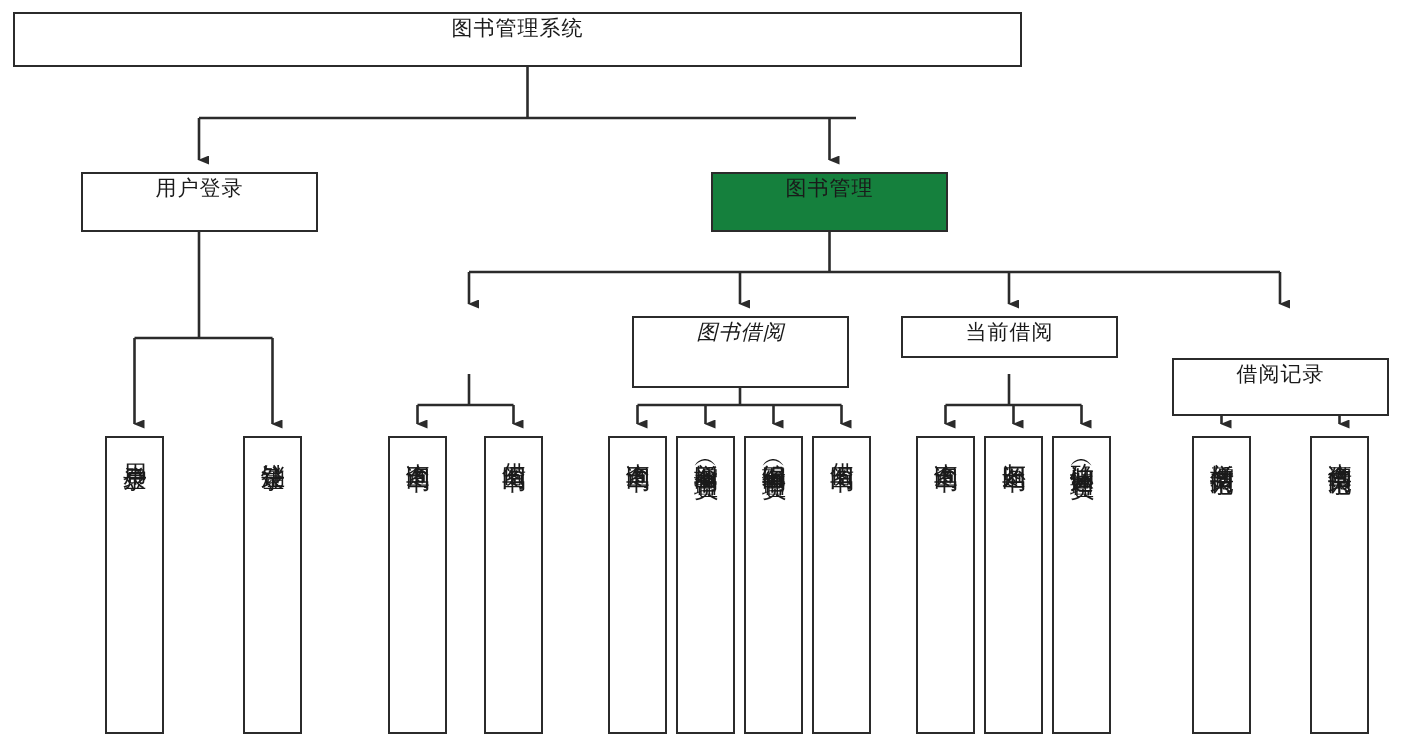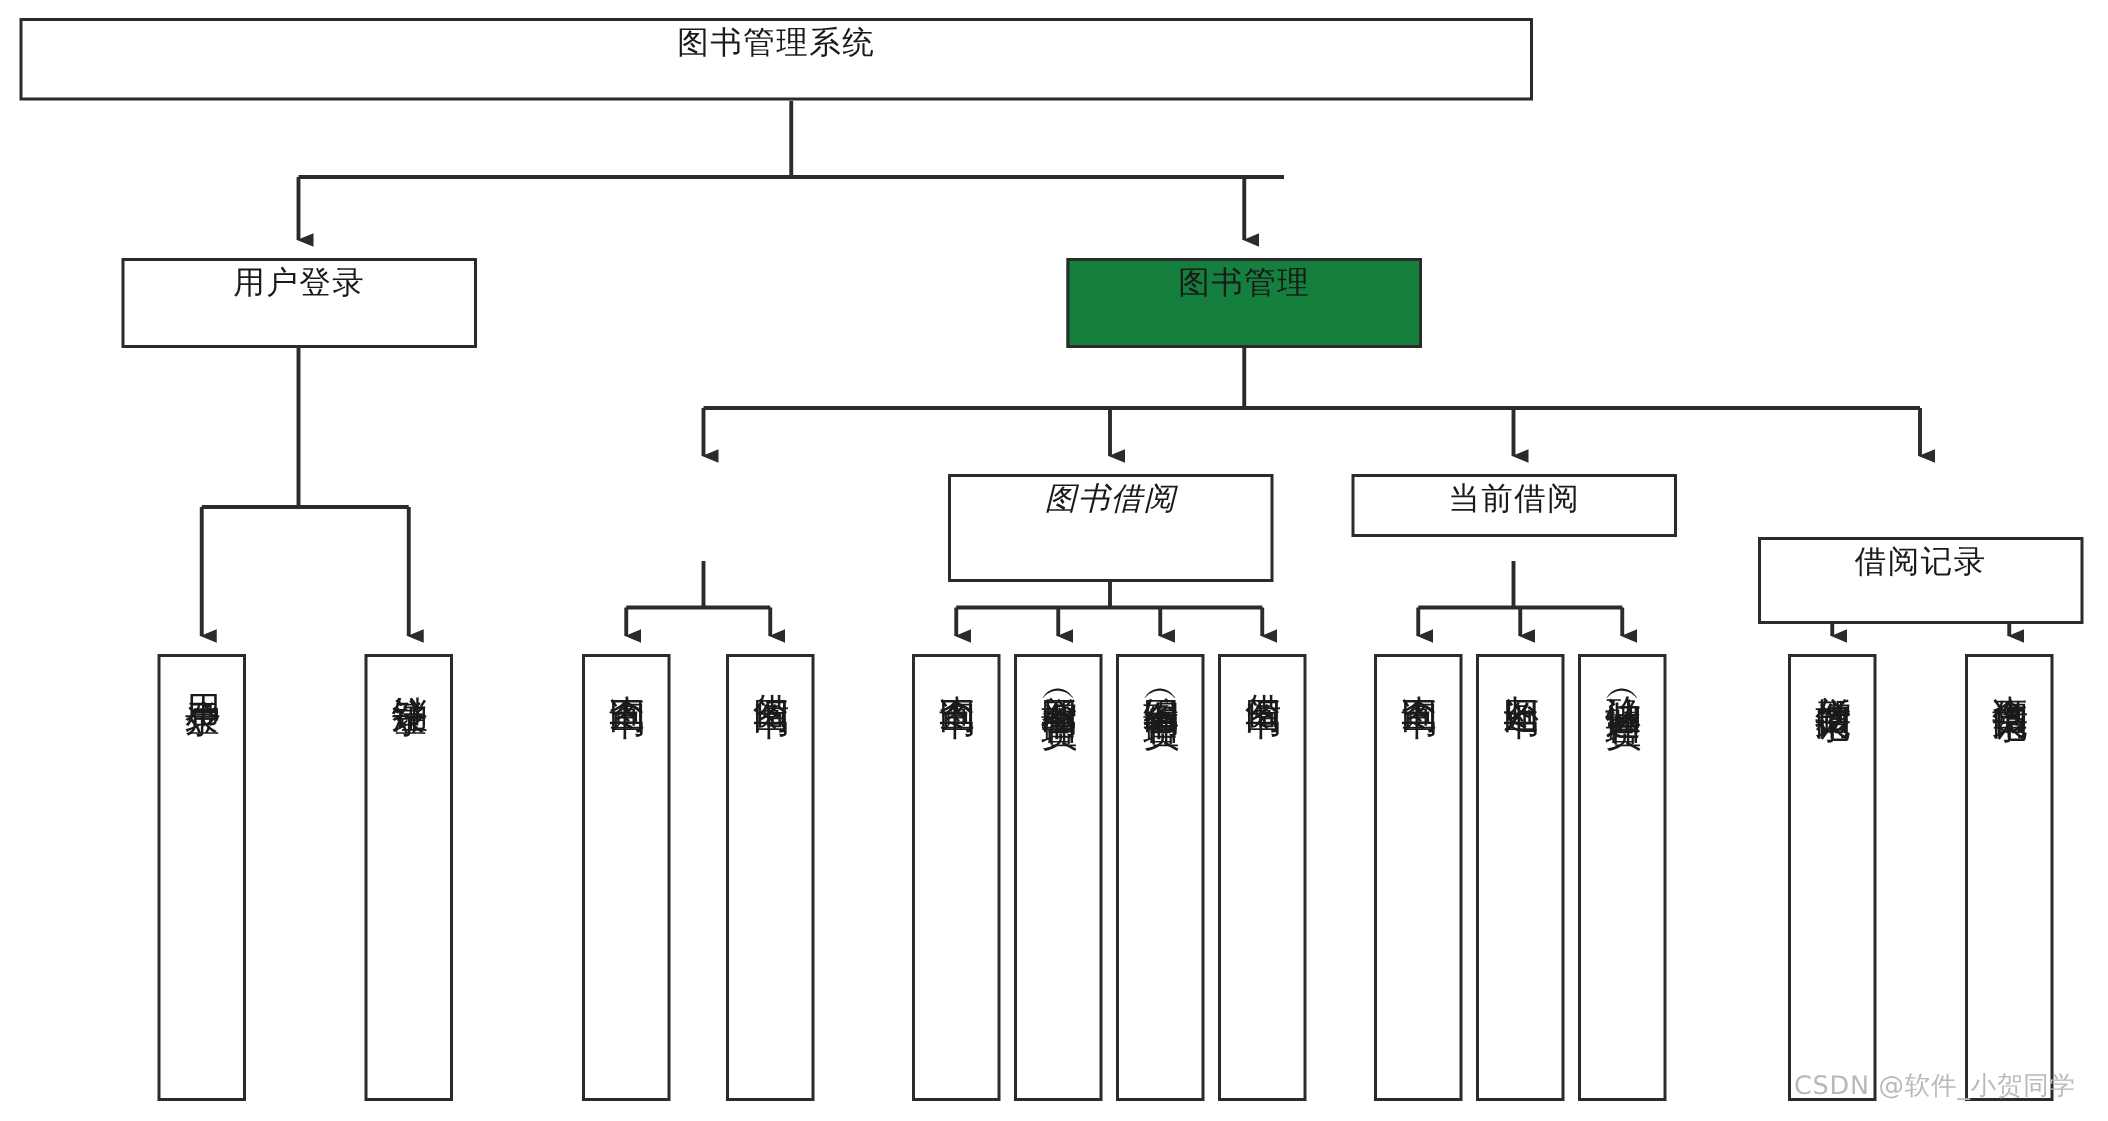--- a/index.html
+++ b/index.html
@@ -169,15 +169,14 @@
   <div class="node vertical" style="left: 1052px; top: 436px; width: 59px; height: 298px; border-color: rgb(43, 43, 43); background: rgb(255, 255, 255); color: rgb(26, 26, 26);">
     <span class="vlabel">确认归还（管理员）</span>
   </div>
   <div class="node vertical" style="left: 1192px; top: 436px; width: 59px; height: 298px; border-color: rgb(43, 43, 43); background: rgb(255, 255, 255); color: rgb(26, 26, 26);">
     <span class="vlabel">新增借阅记录</span>
   </div>
   <div class="node vertical" style="left: 1310px; top: 436px; width: 59px; height: 298px; border-color: rgb(43, 43, 43); background: rgb(255, 255, 255); color: rgb(26, 26, 26);">
     <span class="vlabel">查询借阅记录</span>
   </div>
 
-  <div class="watermark" style="left: 1196px; top: 712px; color: rgb(185, 185, 185);">CSDN @软件_小贺同学</div>
 
 </div>
 
 </body></html>

